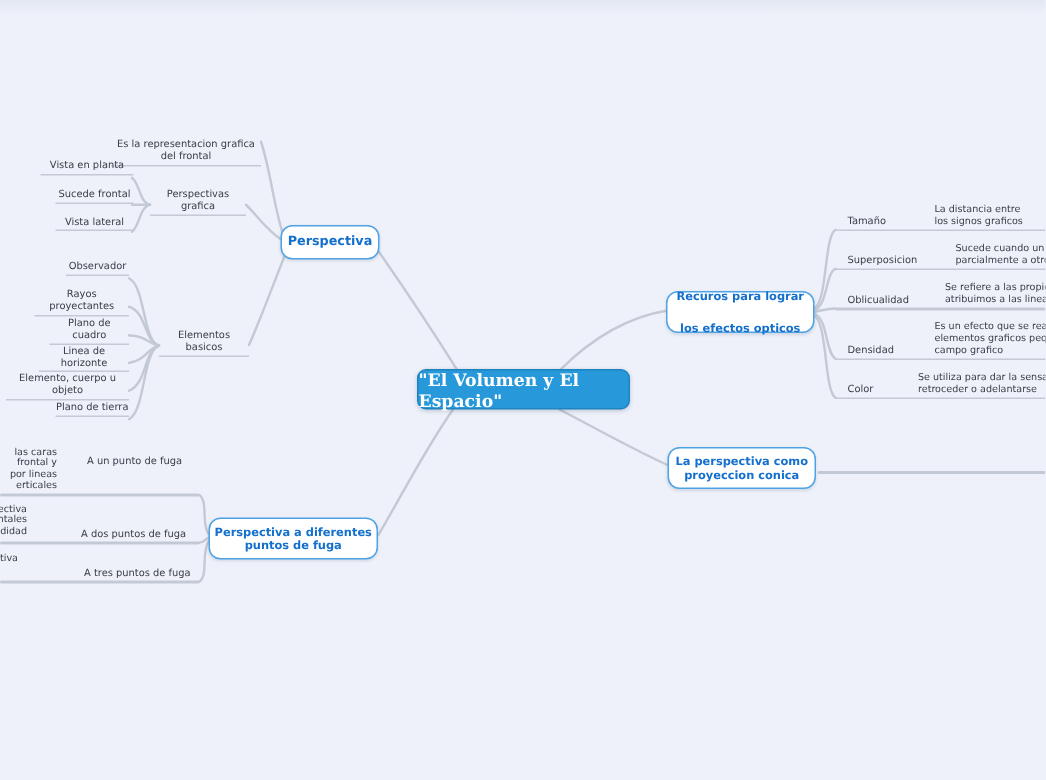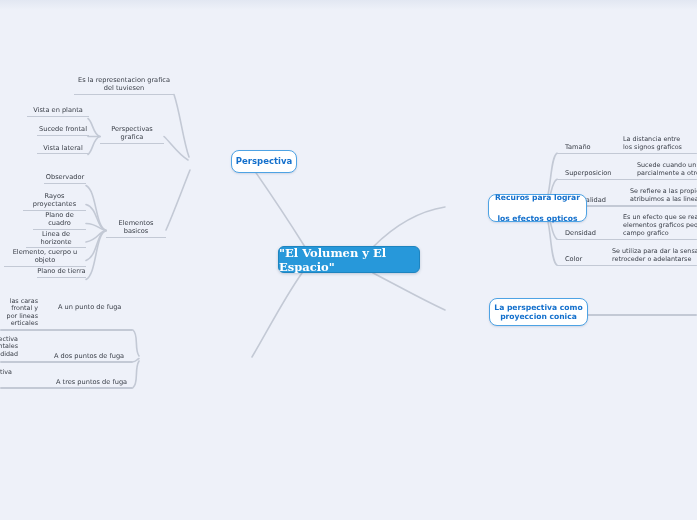--- a/index.html
+++ b/index.html
@@ -13,21 +13,21 @@
   .leaf{position:absolute;font-size:6.6px;line-height:8.2px;color:#383d46;text-align:center;
         border-bottom:1.6px solid #c3c9d5;padding-bottom:1.5px;z-index:2;}
   .term{position:absolute;font-size:6.6px;line-height:8px;color:#383d46;z-index:2;white-space:nowrap;}
   .desc{position:absolute;font-size:6.4px;line-height:7.8px;color:#383d46;z-index:2;white-space:nowrap;}
   .desc span{display:block;}
   .frag{position:absolute;font-size:6.4px;line-height:7.3px;color:#383d46;text-align:right;z-index:2;}
   .frag span{display:block;white-space:nowrap;}
   .tnode{position:absolute;background:#ffffff;border:1.6px solid #4ea3e4;border-radius:8px;
          color:#1470cc;font-weight:bold;text-align:center;z-index:3;box-sizing:border-box;
          display:flex;flex-direction:column;justify-content:center;
-         box-shadow:0 1px 2px rgba(70,95,140,.18);margin-left:44px;}
+         box-shadow:0 1px 2px rgba(70,95,140,.18);}
   .tnode span{display:block;}
   .node-perspectiva{left:187px;top:150px;width:66px;height:23px;font-size:8.5px;line-height:9px;}
   .node-recursos{left:444px;top:194px;width:99px;height:28px;font-size:7.6px;line-height:9.3px;gap:12px;}
   .node-conica{left:445px;top:298px;width:99px;height:28px;font-size:7.6px;line-height:9.3px;}
   .node-fuga{left:139px;top:345px;width:113px;height:28px;font-size:7.6px;line-height:9.3px;}
   .center-node{position:absolute;left:278px;top:246px;width:142px;height:27px;z-index:3;
          background:#2798da;border:1px solid #1e84bf;border-radius:6px;color:#ffffff;
          font-family:"DejaVu Serif",serif;font-weight:bold;font-size:11.5px;
          display:flex;align-items:center;justify-content:center;box-sizing:border-box;
          box-shadow:0 1px 3px rgba(40,70,110,.25);}
@@ -85,24 +85,28 @@
     <span>Perspectiva</span>
   </div>
   <div class="tnode node-recursos">
     <span>Recuros para lograr</span>
     <span>los efectos opticos</span>
   </div>
   <div class="tnode node-conica">
     <span>La perspectiva como</span>
     <span>proyeccion conica</span>
   </div>
+  <div class="tnode node-fuga">
+    <span>Perspectiva a diferentes</span>
+    <span>puntos de fuga</span>
+  </div>
 
-  <div class="leaf" style="left:74px;top:76px;width:100px">
+  <div class="leaf" style="left:74px;top:92px;width:100px">
     <span style="display:block">Es la representacion grafica</span>
-    <span style="display:block">del tuviesen</span>
+    <span style="display:block">del frontal</span>
   </div>
   <div class="leaf" style="left:100px;top:125px;width:64px">Perspectivas grafica</div>
   <div class="leaf" style="left:27px;top:106px;width:62px">Vista en planta</div>
   <div class="leaf" style="left:37px;top:125px;width:52px">Sucede frontal</div>
   <div class="leaf" style="left:37px;top:143.5px;width:52px">Vista lateral</div>
   <div class="leaf" style="left:106px;top:219px;width:60px">Elementos basicos</div>
   <div class="leaf" style="left:44px;top:173px;width:42px">Observador</div>
   <div class="leaf" style="left:23px;top:192px;width:63px">Rayos proyectantes</div>
   <div class="leaf" style="left:33px;top:211px;width:53px">Plano de cuadro</div>
   <div class="leaf" style="left:26px;top:229.5px;width:60px">Linea de horizonte</div>

